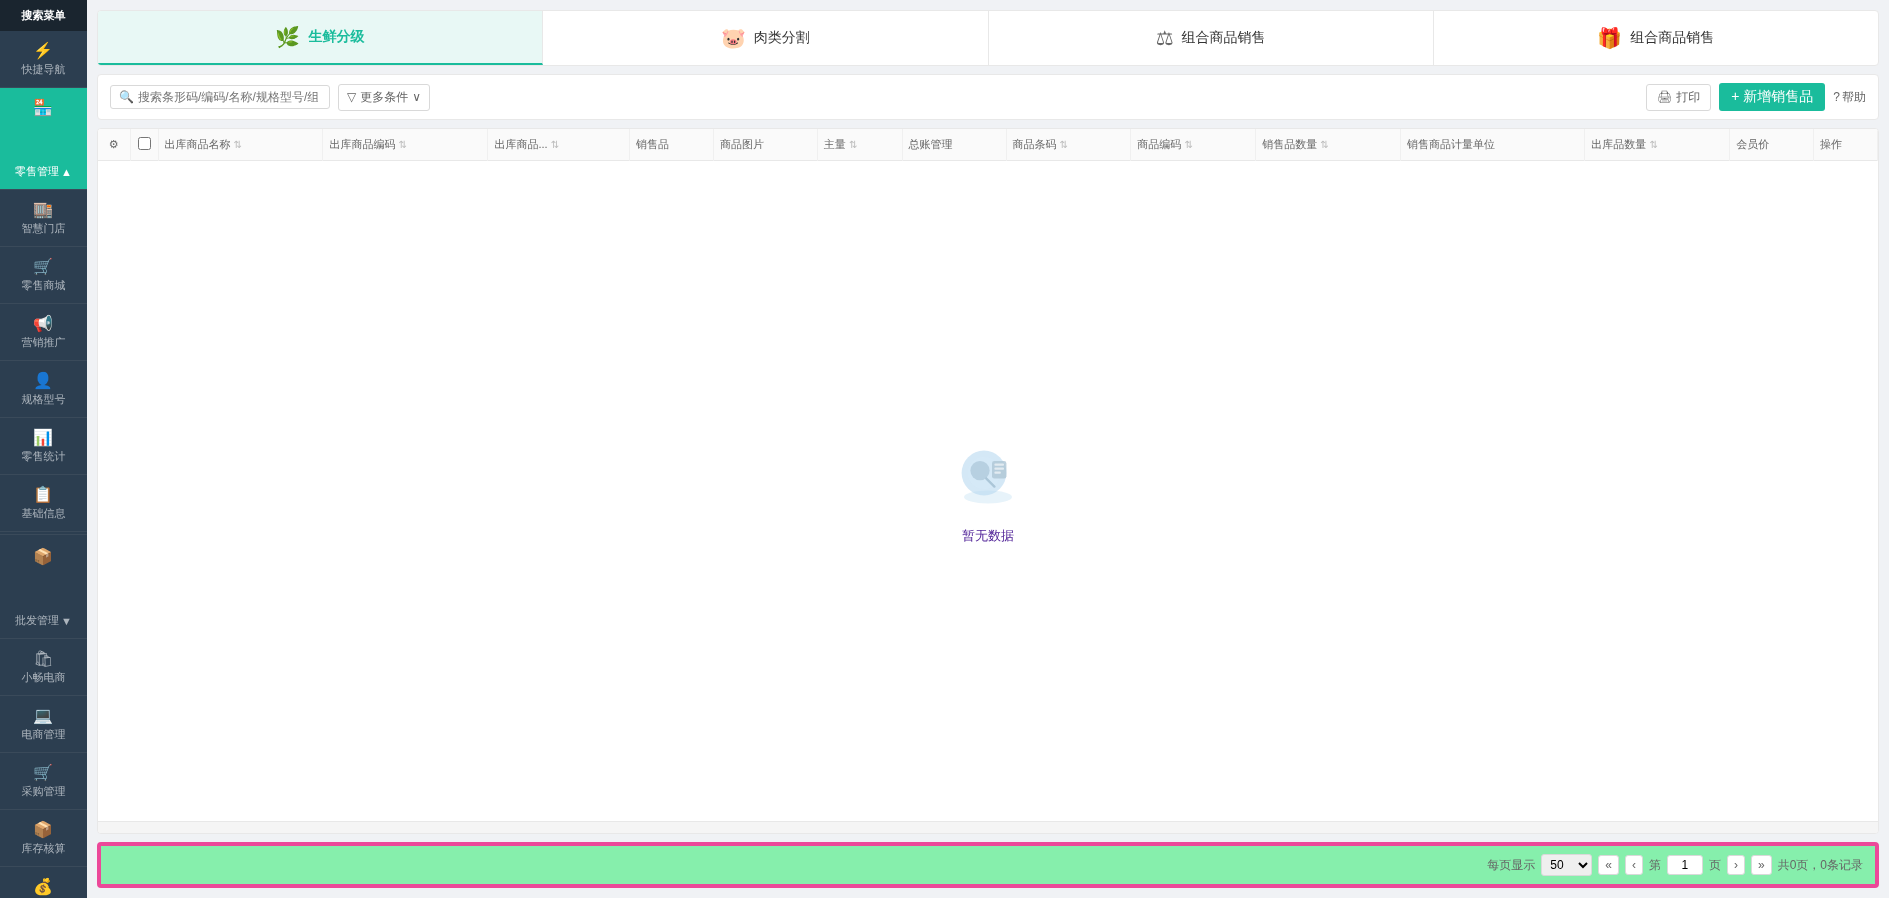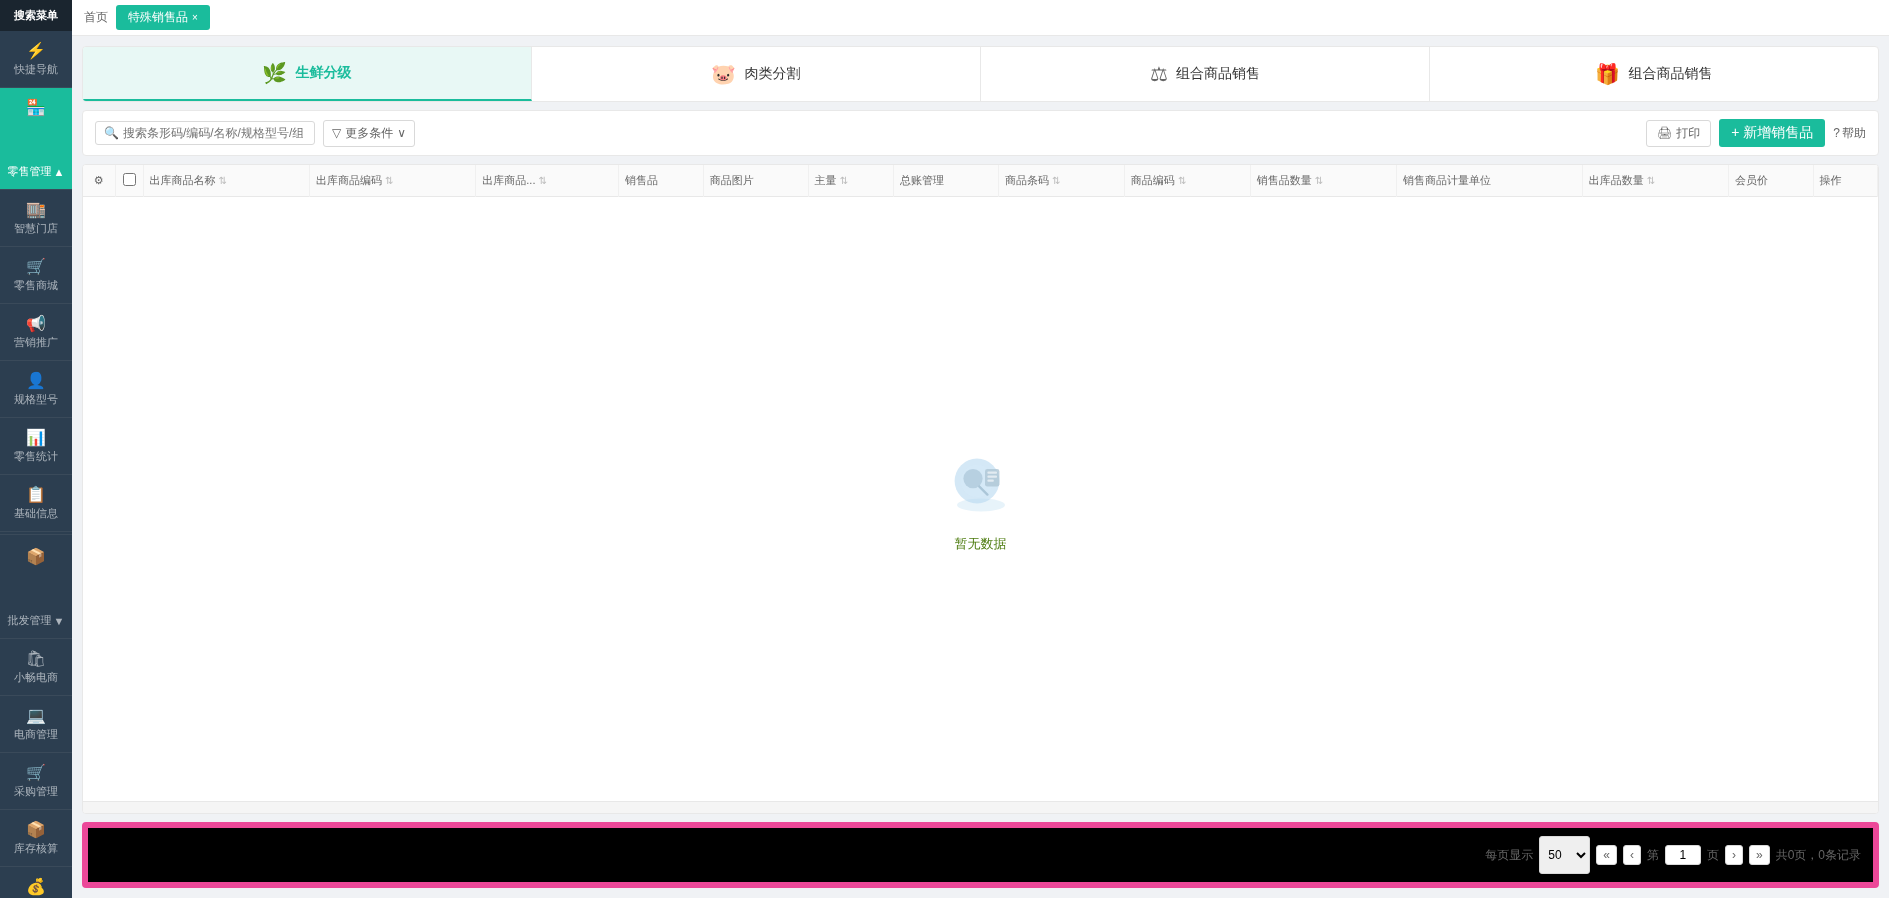--- a/index.html
+++ b/index.html
@@ -1,20 +1,20 @@
 <!DOCTYPE html>
 <html><head>
   <meta charset="utf-8">
   <style>
     * { box-sizing: border-box; margin: 0; padding: 0; }
     body { font-family: 'Microsoft YaHei', sans-serif; font-size: 12px; background: #f0f2f5; display: flex; height: 898px; overflow: hidden; }
 
     
     #sidebar {
-      width: 72px;
+      width: 87px;
       background: #2c3e50;
       color: #ccc;
       display: flex;
       flex-direction: column;
       align-items: flex-end;
       padding-top: 0;
       flex-shrink: 0;
       height: 100%;
       overflow-y: auto;
       overflow-x: hidden;
@@ -243,45 +243,45 @@
     .th-settings { width: 32px; text-align: center; }
     .th-checkbox { width: 28px; text-align: center; }
 
     
     .empty-state {
       flex: 1;
       display: flex;
       flex-direction: column;
       align-items: center;
       justify-content: center;
-      color: #4d7c0f;
+      color: #4c1d95;
       font-size: 13px;
       padding: 60px 0;
     }
 
     
     #footer {
-      background: #000000;
+      background: #86efac;
       padding: 8px 12px;
       display: flex;
       justify-content: space-between;
-      border: 6px solid #ec4899;
+      border: 4px solid #ec4899;
       border-radius: 4px;
       font-size: 12px;
       color: #666;
     }
     .pagination {
       display: flex;
       align-items: center;
       gap: 6px;
     }
     .page-select {
       border: 1px solid #d9d9d9;
       border-radius: 3px;
-      padding: 10px 4px;
+      padding: 2px 4px;
       font-size: 12px;
     }
     .page-btn {
       padding: 2px 6px;
       border: 1px solid #d9d9d9;
       border-radius: 3px;
       cursor: pointer;
       color: #666;
       background: #fff;
       font-size: 12px;
@@ -405,27 +405,20 @@
 
   <div class="sidebar-item">
     
     
   </div>
 
 </div>
 
 <div id="main">
 
-  <div id="topbar">
-    <span class="topbar-home">首页</span>
-    <div class="topbar-tab">
-      <span>特殊销售品</span>
-      <span class="close-x">×</span>
-    </div>
-  </div>
 
   <div id="content">
 
     <div id="category-tabs">
       <div class="cat-tab active">
         <span class="tab-icon">🌿</span>
         <span>生鲜分级</span>
       </div>
       <div class="cat-tab">
         <span class="tab-icon">🐷</span>

